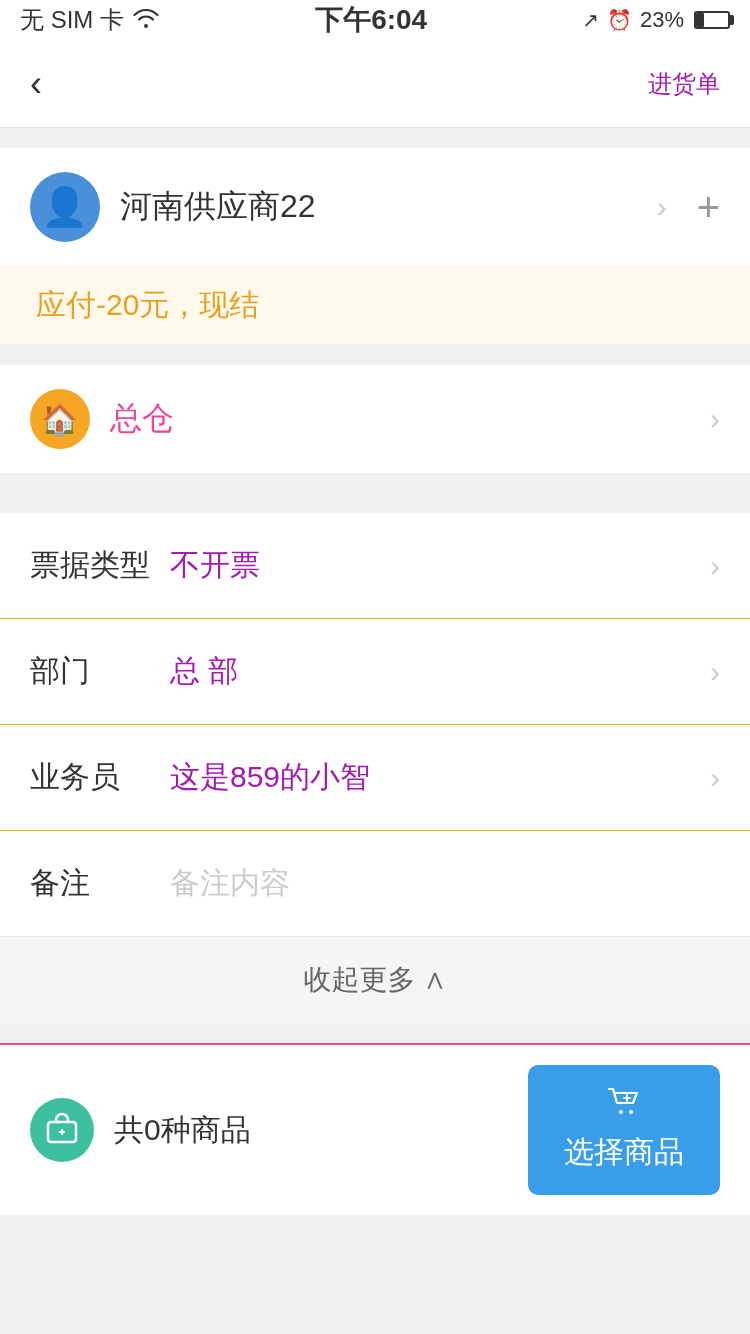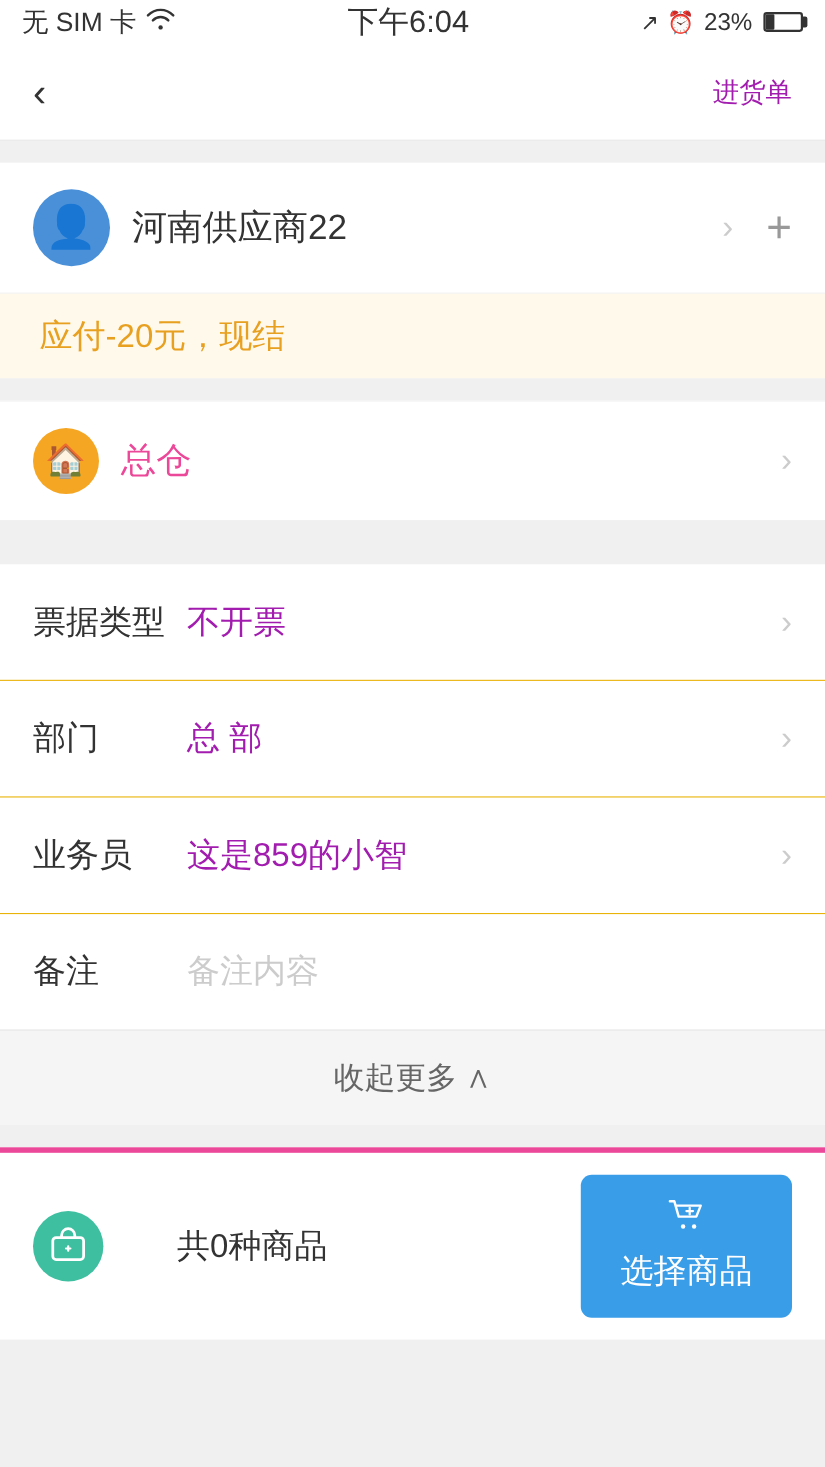--- a/index.html
+++ b/index.html
@@ -20,21 +20,21 @@
       background: #fff;
       display: flex;
       align-items: center;
       justify-content: space-between;
       padding: 0 20px;
       font-size: 24px;
       color: #333;
       gap: 28px;
     }
     .status-left { display: flex; align-items: center; gap: 8px; }
-    .status-center { font-weight: 400; font-size: 28px; }
+    .status-center { font-weight: 700; font-size: 28px; }
     .status-right { display: flex; align-items: center; gap: 8px; font-size: 22px; }
 
     
     .nav-bar {
       width: 750px;
       height: 88px;
       background: #fff;
       display: flex;
       align-items: center;
       justify-content: space-between;
@@ -186,22 +186,21 @@
       color: #666;
       border-top: 1px solid #e8e8e8;
     }
 
     
     .bottom-bar {
       background: #fff;
       display: flex;
       align-items: center;
       padding: 20px 30px;
-      border-top: 5px solid #ec4899;
-      gap: 47px;
+      border-top: 2px solid #ec4899;
     }
     .product-icon-wrap {
       width: 64px;
       height: 64px;
       border-radius: 50%;
       background: #3dbfa0;
       display: flex;
       align-items: center;
       justify-content: center;
       margin-right: 20px;

